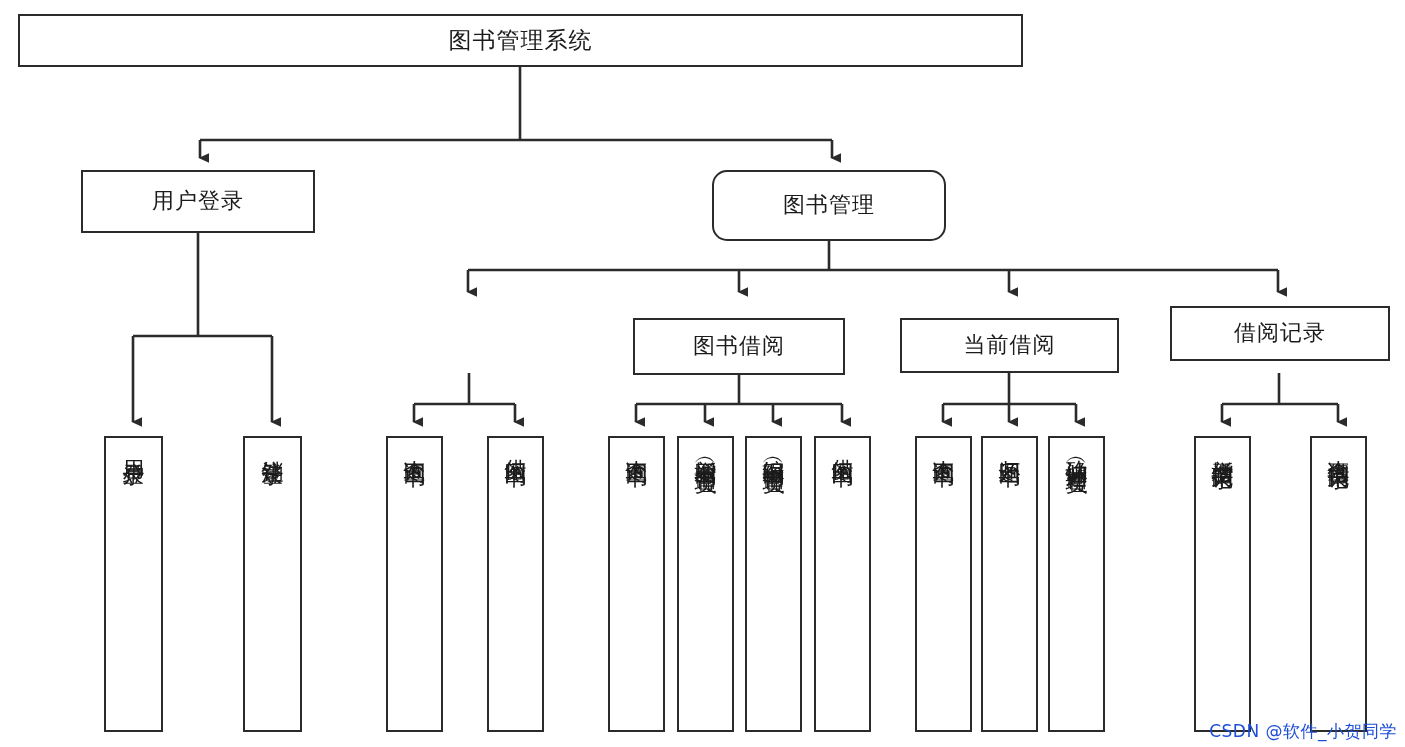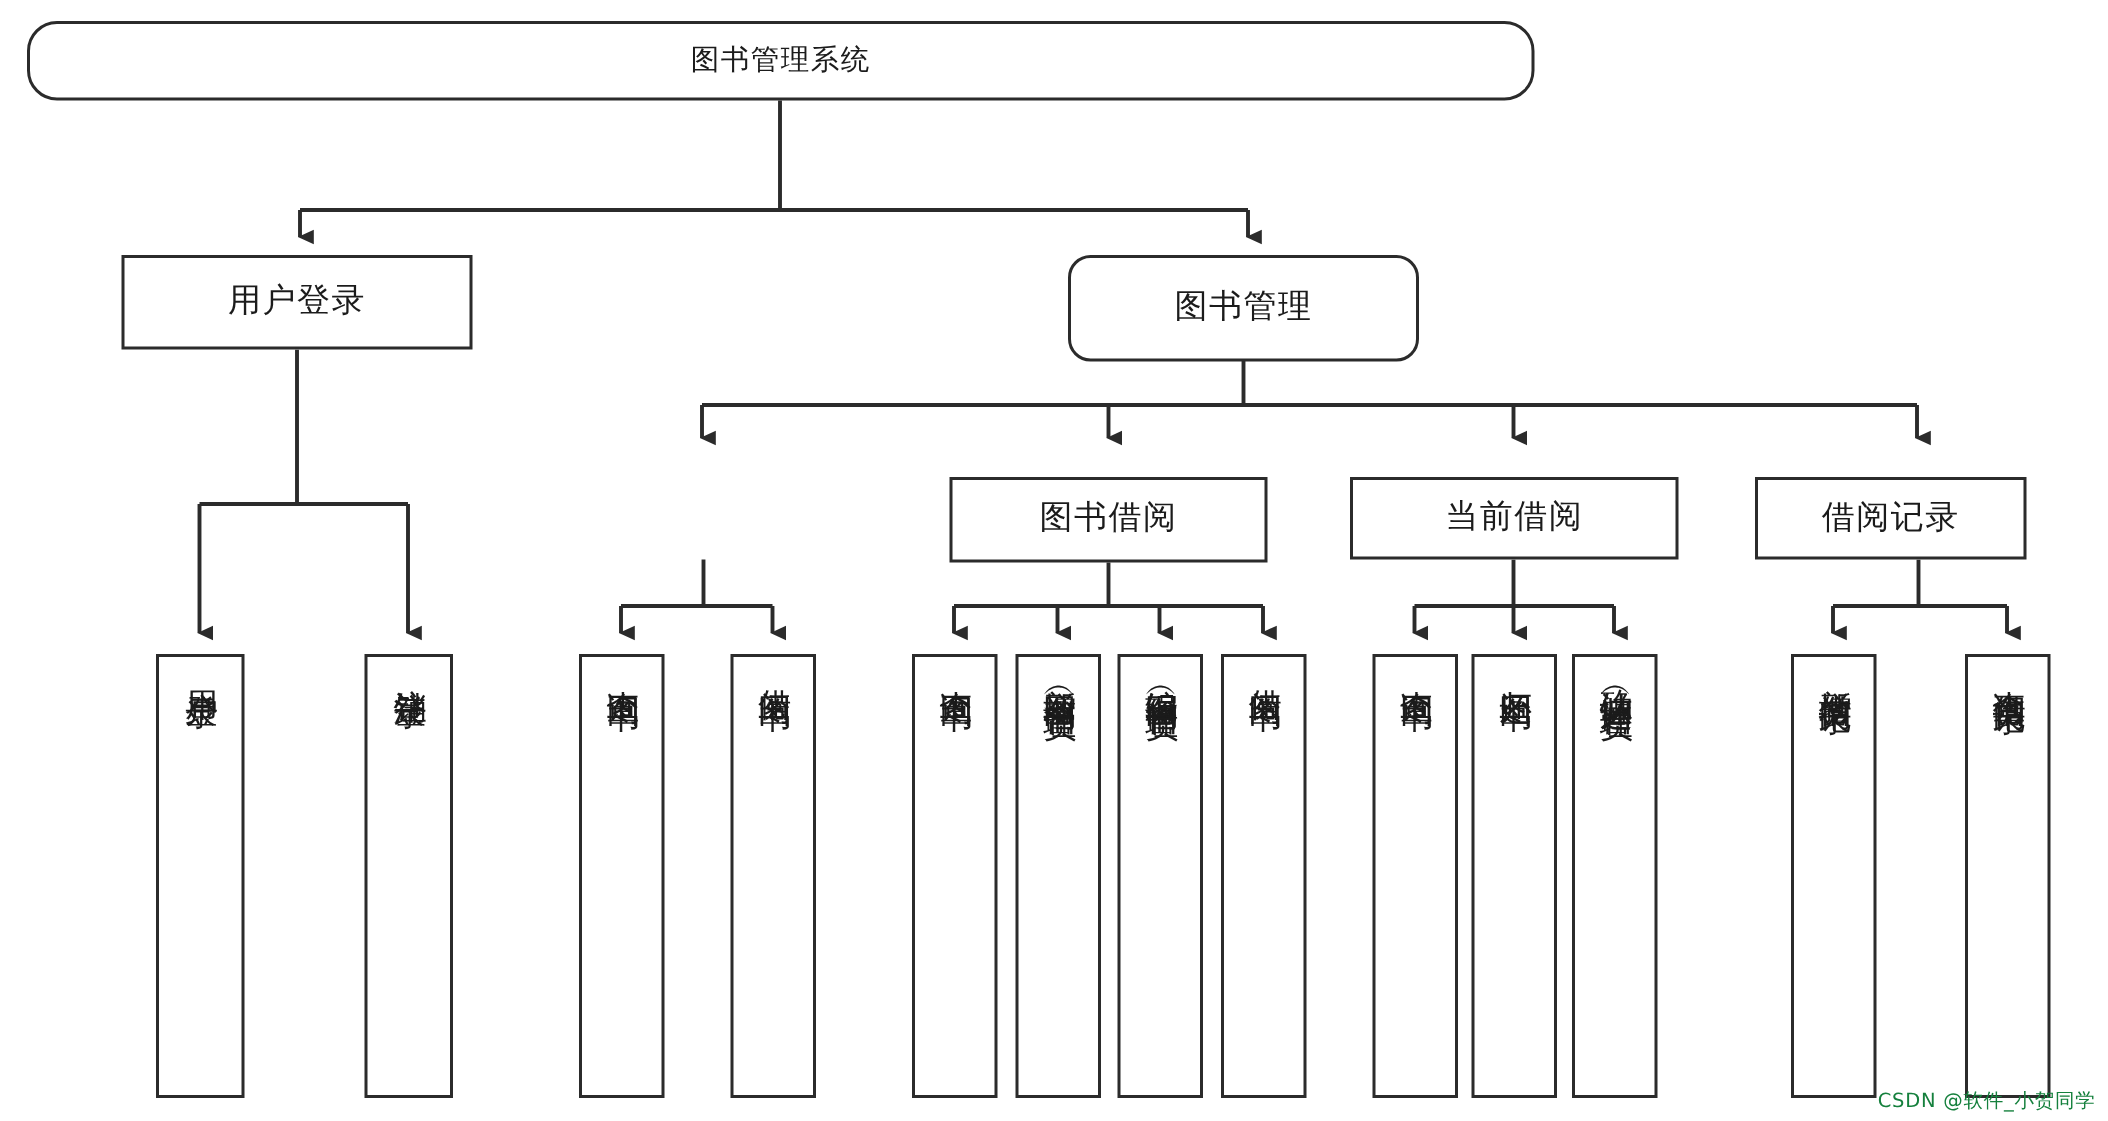--- a/index.html
+++ b/index.html
@@ -35,22 +35,21 @@
     justify-content: center;
     color: #1b1b1b;
     z-index: 2;
   }
   .node.h {
     font-size: 22px;
     line-height: 1.1;
     letter-spacing: 1px;
   }
   .node.root {
-    font-size: 19px;
-    border-radius: 20px;
+    font-size: 23px;
   }
   .node.v {
     writing-mode: vertical-rl;
     text-orientation: upright;
     font-size: 22px;
     line-height: 1.28;
     letter-spacing: 2px;
     padding-top: 4px;
     padding-bottom: 4px;
     justify-content: flex-start;
@@ -58,22 +57,22 @@
   }
   .node.v .vtxt {
     writing-mode: vertical-rl;
     text-orientation: upright;
     white-space: normal;
   }
   .watermark {
     position: absolute;
     right: 8px;
     bottom: 4px;
-    font-size: 13px;
-    color: #15803d;
+    font-size: 17px;
+    color: #1d4ed8;
     letter-spacing: 0.5px;
     z-index: 5;
     white-space: nowrap;
   }
 </style>
 </head>
 <body>
 
 <div id="canvas">
 
@@ -137,21 +136,21 @@
   <div class="node h" style="left:712px; top:170px; width:234px; height:71px;border-radius:15px;">
     <span>图书管理</span>
   </div>
 
   <div class="node h" style="left:633px; top:318px; width:212px; height:57px;">
     <span>图书借阅</span>
   </div>
   <div class="node h" style="left:900px; top:318px; width:219px; height:55px;justify-content:center;">
     <span>当前借阅</span>
   </div>
-  <div class="node h" style="left:1170px; top:318px; width:181px; height:55px;font-family:Liberation Serif, serif;">
+  <div class="node h" style="left:1170px; top:306px; width:220px; height:55px;">
     <span>借阅记录</span>
   </div>
 
   <div class="node v" style="left:104px; top:436px; width:59px; height:296px;">
     <span class="vtxt">用户登录</span>
   </div>
   <div class="node v" style="left:243px; top:436px; width:59px; height:296px;">
     <span class="vtxt">注销登录</span>
   </div>
 

